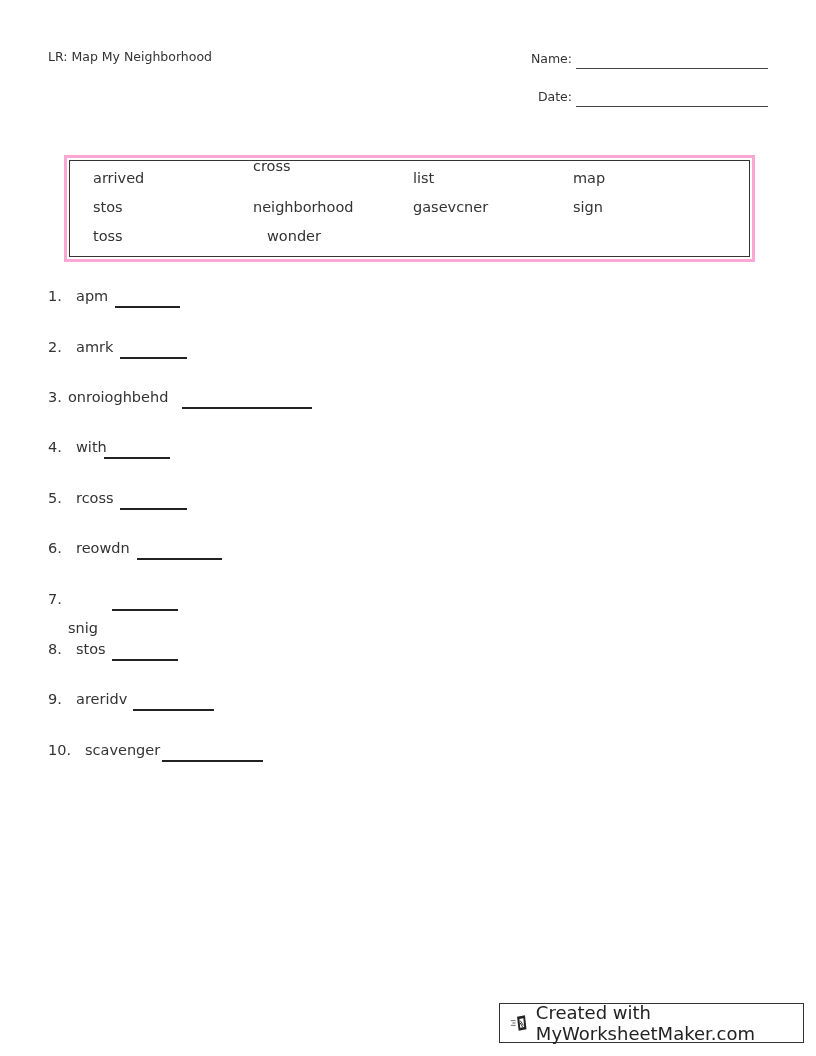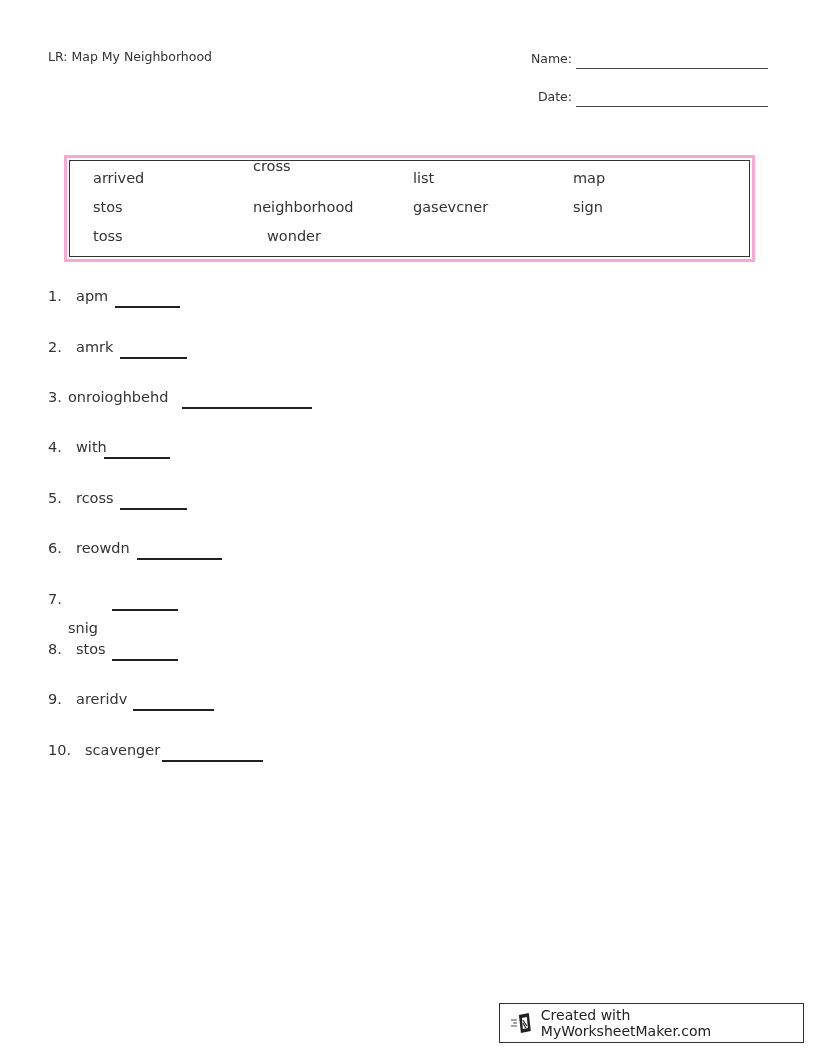--- a/index.html
+++ b/index.html
@@ -33,21 +33,21 @@
     }
     .q .num { display: inline-block; }
     .q .scr { position: absolute; white-space: nowrap; }
     .q .blank {
       position: absolute; height: 0; border-bottom: 2px solid #222;
     }
     .footer {
       position: absolute; left: 499px; top: 1003px; width: 305px; height: 40px;
       border: 1.2px solid #333; box-sizing: border-box;
       display: flex; align-items: center; padding-left: 10px;
-      font-size: 14px; color: #222;
+      font-size: 18px; color: #222;
     }
     .footer .logo { width: 24px; height: 22px; margin-right: 7px; }
   </style>
 </head>
 <body>
 
 <div class="title">LR: Map My Neighborhood</div>
 
 <div class="field" style="left:0; top:51px; width:816px;">
   <span class="lbl">Name:</span>

